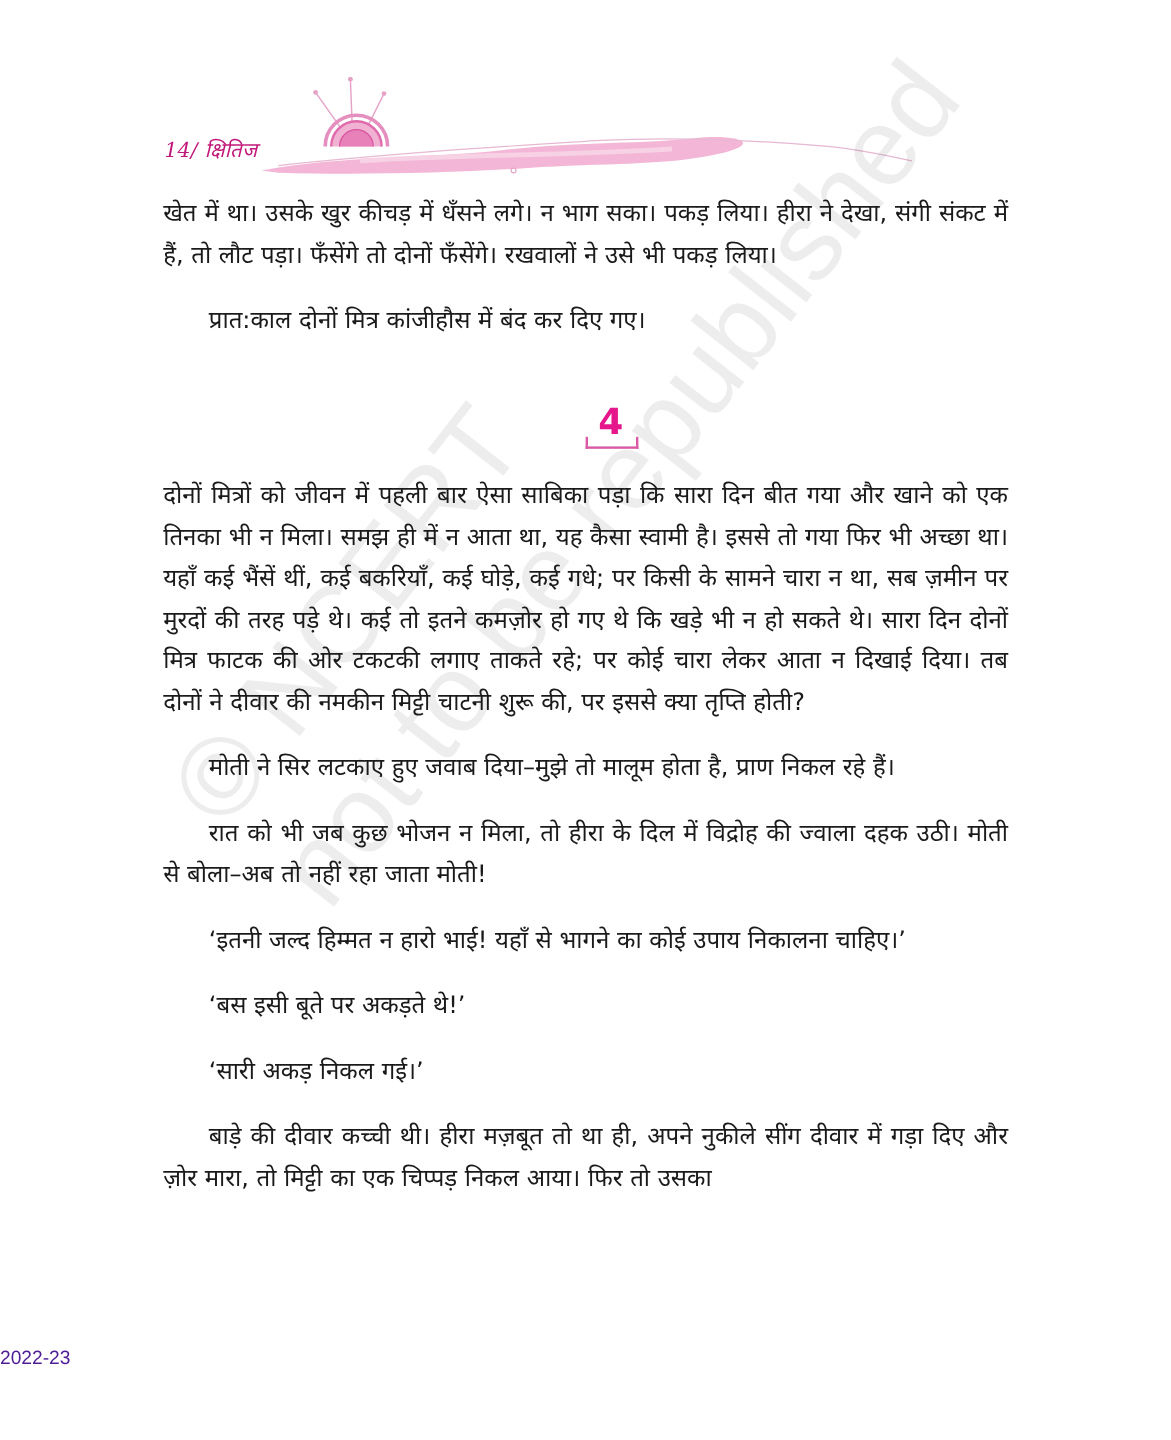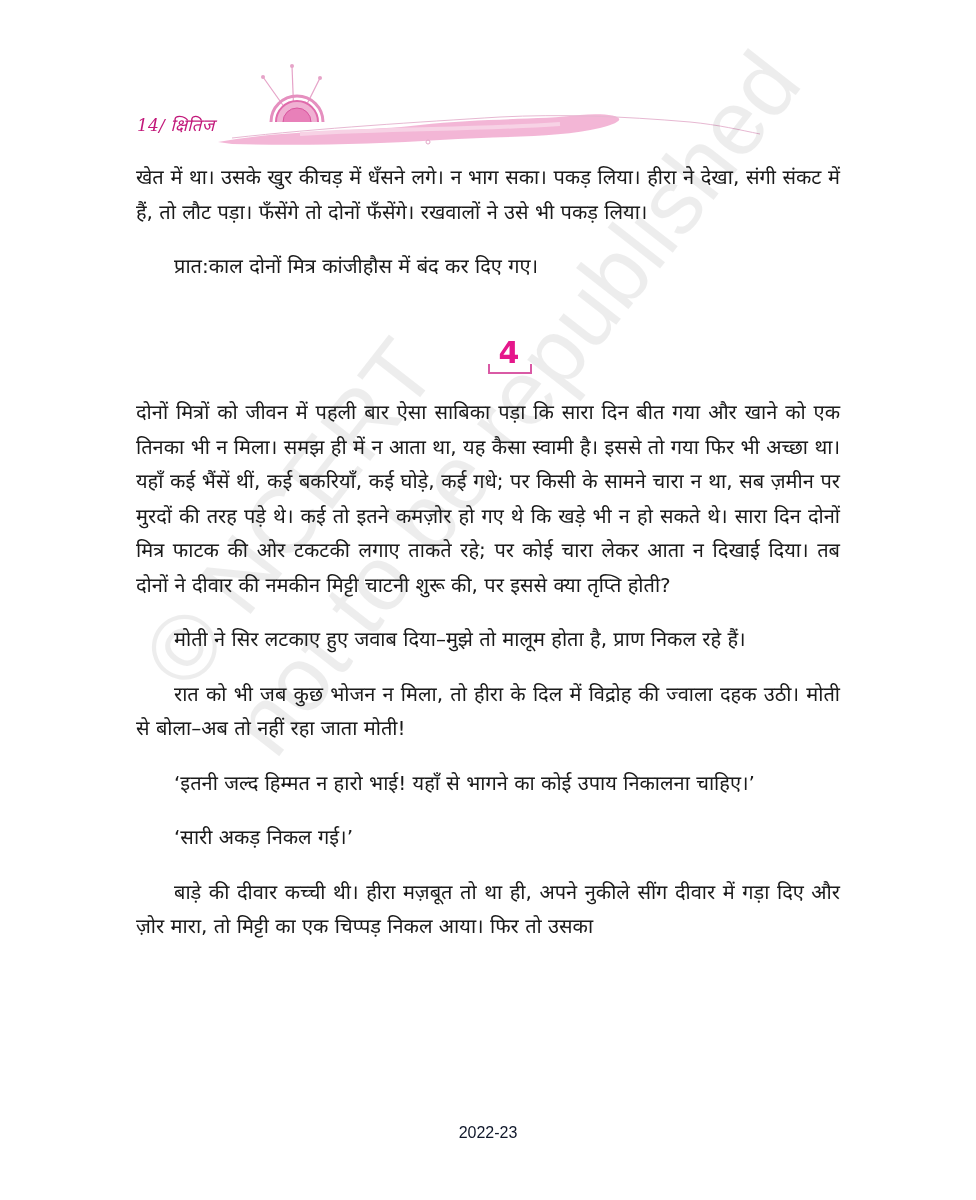--- a/index.html
+++ b/index.html
@@ -12,22 +12,22 @@
   .body-text { position: absolute; left: 136px; width: 704px; font-size: 20px; line-height: 34.5px;
                text-align: justify; }
   .para { margin: 0; text-align: justify; }
   .para.indent { text-indent: 38px; margin-top: 20px; }
   .para.noindent { text-indent: 0; }
   .chapter-num { position: absolute; left: 488px; top: 338px; width: 42px; height: 36px; }
   .chapter-num span { display: block; text-align: center; font-family: "DejaVu Sans", sans-serif;
                       font-weight: bold; font-size: 30px; color: #e5178b; line-height: 30px; }
   .chapter-num .bracket { position: absolute; left: 0; bottom: 0; width: 40px; height: 8px;
                           border: 2px solid #d95aa5; border-top: none; }
-  .footer { position: absolute; top: 1124px; left: 0; width: 976px; text-align: center;
-            font-family: "Liberation Sans", sans-serif; font-size: 16px; color: #0f172a; }
+  .footer { position: absolute; top: 1124px; left: 0; width: 976px; 
+            font-family: "Liberation Sans", sans-serif; font-size: 16px; color: #4c1d95; }
   .watermark { position: absolute; left: 120px; top: 640px; width: 960px; transform: rotate(-52deg);
                transform-origin: 0 0; font-family: "Liberation Sans", sans-serif; font-size: 92px;
                color: rgba(0,0,0,0.07); white-space: nowrap; line-height: 110px; pointer-events: none; }
 </style>
 </head>
 <body>
 
 <div class="header">
   <svg width="976" height="100" viewBox="0 0 976 100">
     <line x1="263" y1="17" x2="292" y2="58" stroke="#e6a3c8" stroke-width="1.2"></line>
@@ -60,17 +60,18 @@
 <div class="chapter-num">
   <span>4</span>
   <div class="bracket"></div>
 </div>
 
 <div class="body-text" style="top:395px;">
   <p class="para noindent">दोनों मित्रों को जीवन में पहली बार ऐसा साबिका पड़ा कि सारा दिन बीत गया और खाने को एक तिनका भी न मिला। समझ ही में न आता था, यह कैसा स्वामी है। इससे तो गया फिर भी अच्छा था। यहाँ कई भैंसें थीं, कई बकरियाँ, कई घोड़े, कई गधे; पर किसी के सामने चारा न था, सब ज़मीन पर मुरदों की तरह पड़े थे। कई तो इतने कमज़ोर हो गए थे कि खड़े भी न हो सकते थे। सारा दिन दोनों मित्र फाटक की ओर टकटकी लगाए ताकते रहे; पर कोई चारा लेकर आता न दिखाई दिया। तब दोनों ने दीवार की नमकीन मिट्टी चाटनी शुरू की, पर इससे क्या तृप्ति होती?</p>
   <p class="para indent">मोती ने सिर लटकाए हुए जवाब दिया–मुझे तो मालूम होता है, प्राण निकल रहे हैं।</p>
   <p class="para indent">रात को भी जब कुछ भोजन न मिला, तो हीरा के दिल में विद्रोह की ज्वाला दहक उठी। मोती से बोला–अब तो नहीं रहा जाता मोती!</p>
   <p class="para indent">‘इतनी जल्द हिम्मत न हारो भाई! यहाँ से भागने का कोई उपाय निकालना चाहिए।’</p>
+  <p class="para indent">‘बस इसी बूते पर अकड़ते थे!’</p>
   <p class="para indent">‘सारी अकड़ निकल गई।’</p>
   <p class="para indent">बाड़े की दीवार कच्ची थी। हीरा मज़बूत तो था ही, अपने नुकीले सींग दीवार में गड़ा दिए और ज़ोर मारा, तो मिट्टी का एक चिप्पड़ निकल आया। फिर तो उसका</p>
 </div>
 
 <div class="footer">2022-23</div>
 
 </body></html>

